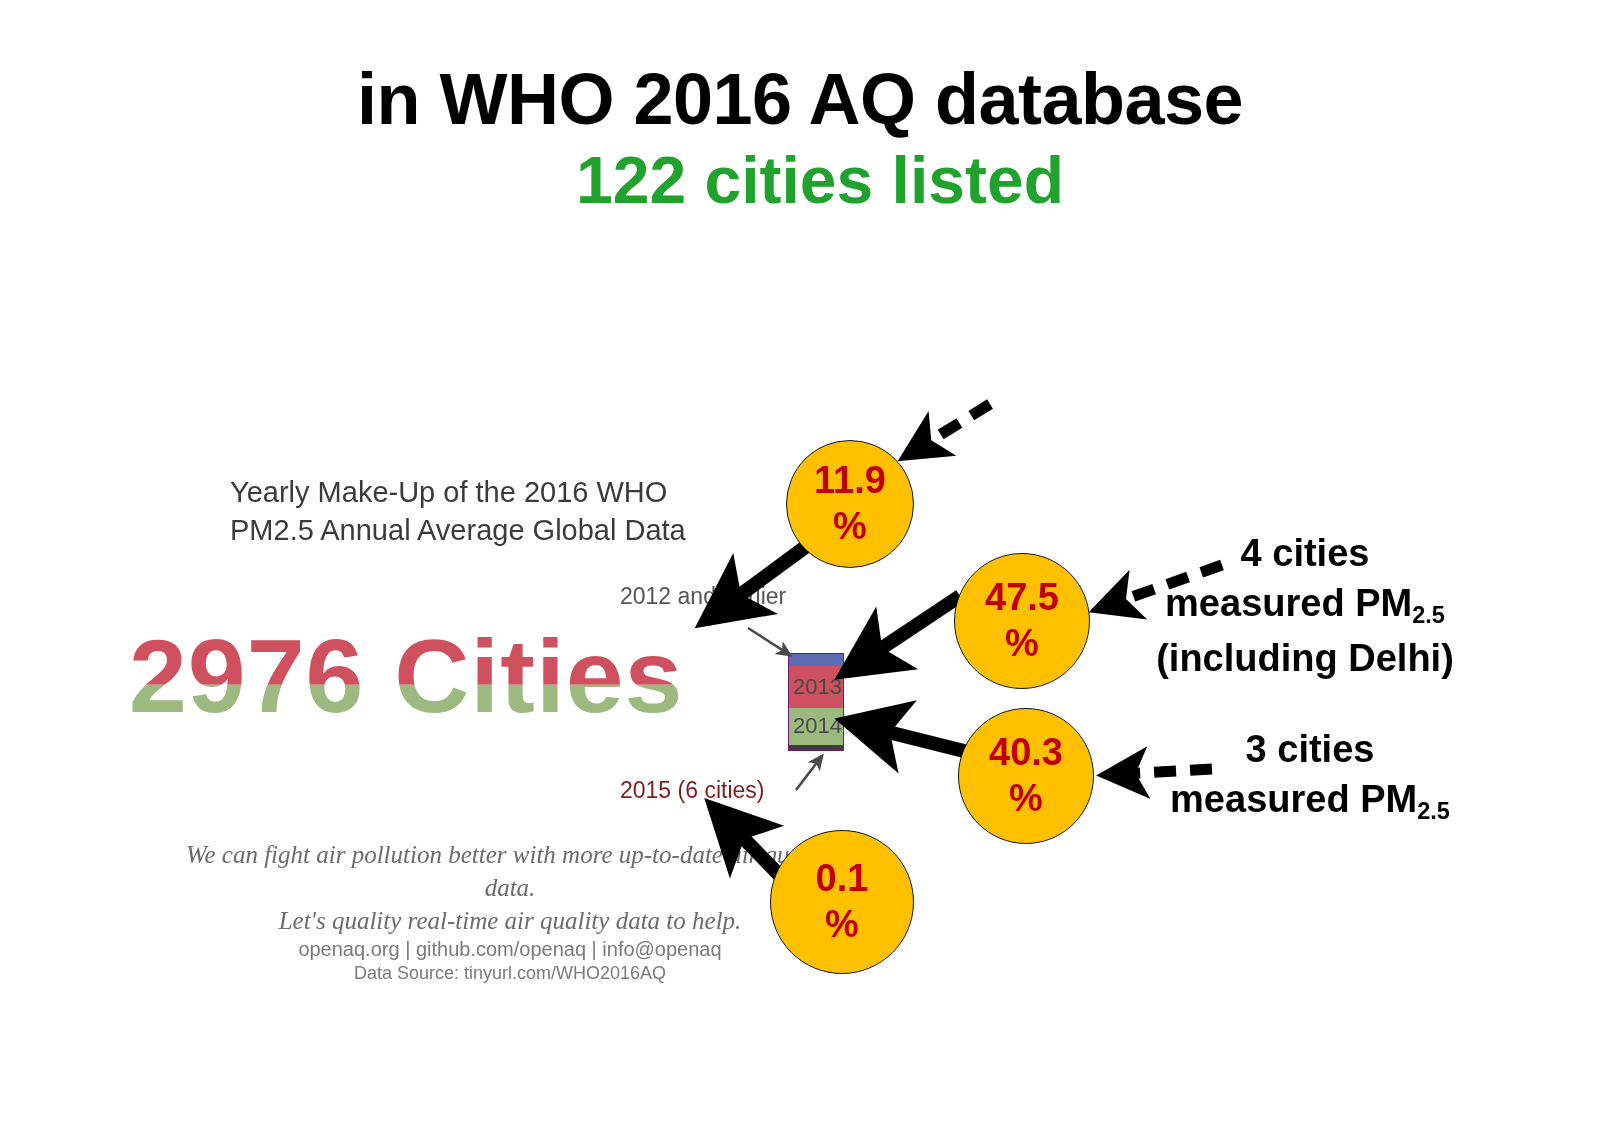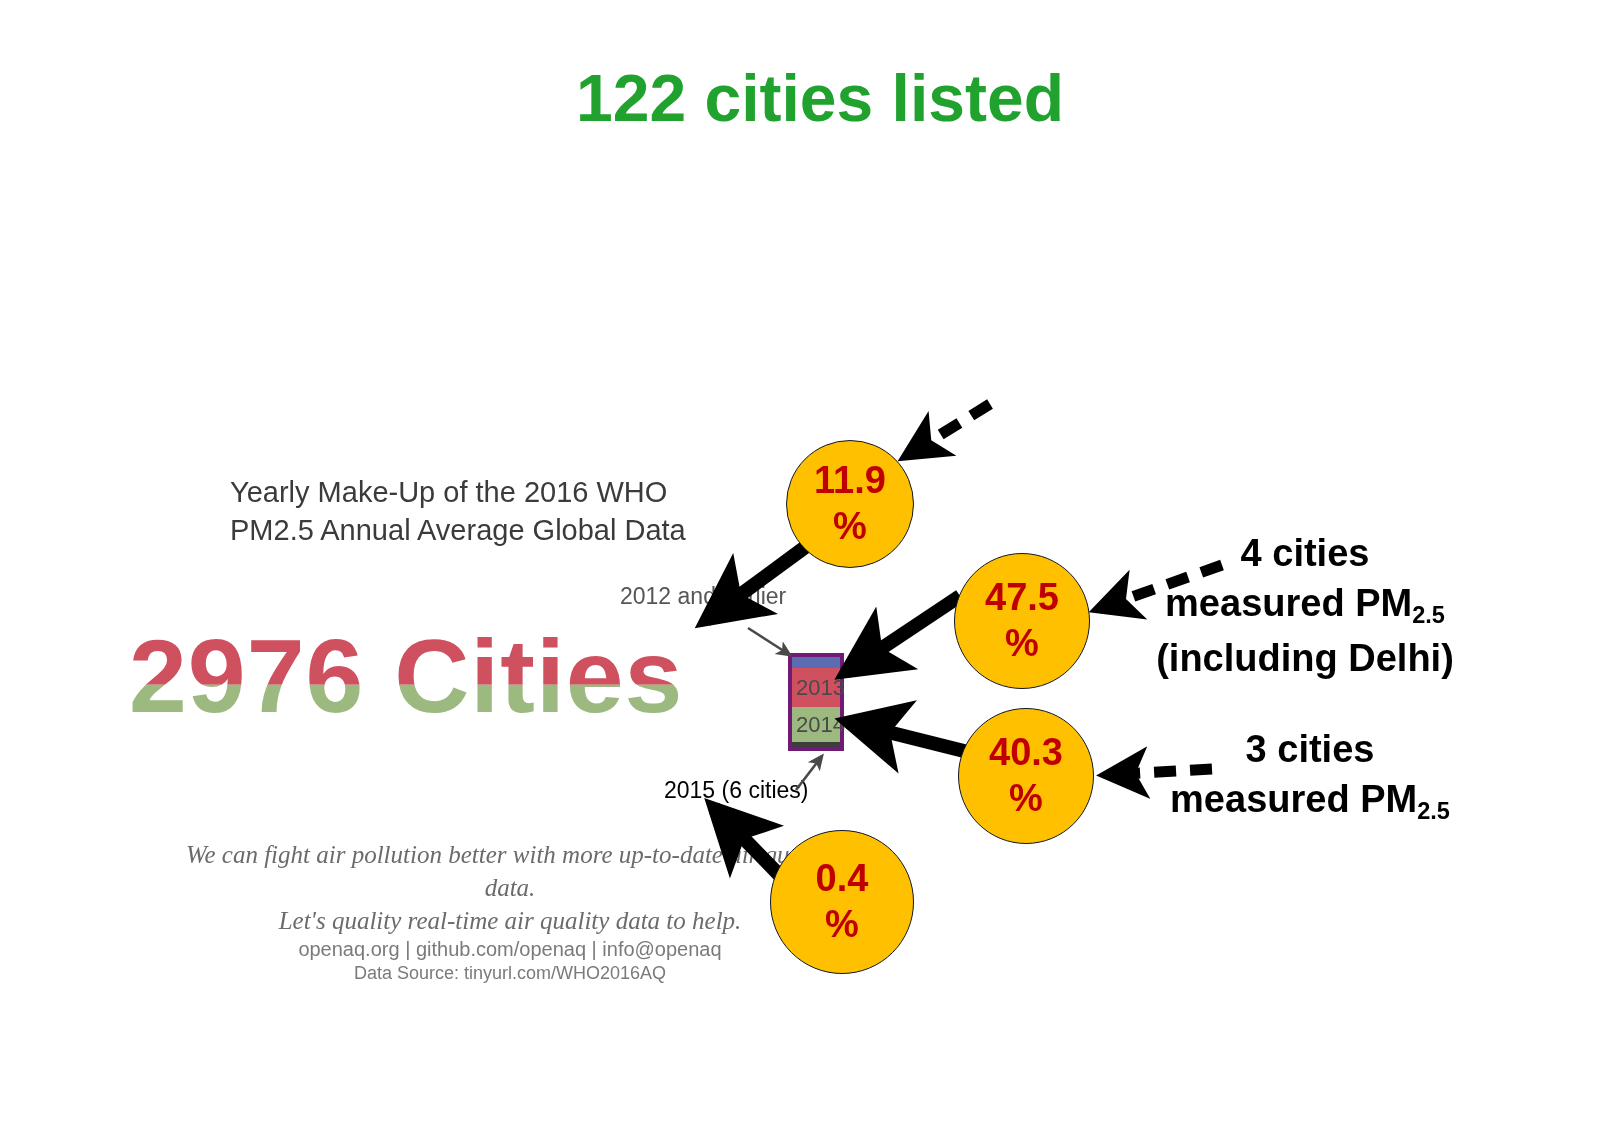--- a/index.html
+++ b/index.html
@@ -100,21 +100,21 @@
   .wm-green  { clip-path: inset(54% 0 3% 0); }
   .wm-dark   { clip-path: inset(97% 0 0 0); }
 
   
   .stackbar {
     position: absolute;
     left: 668px;
     top: 198px;
     width: 56px;
     height: 98px;
-    border: 4px solid #701a75;
+    border: 1px solid #701a75;
     box-sizing: border-box;
   }
   .seg {
     position: relative;
     width: 100%;
     box-sizing: border-box;
   }
   .seg-label {
     position: absolute;
     left: 4px;
@@ -133,23 +133,22 @@
     font-size: 23px;
     color: #555555;
     white-space: nowrap;
   }
   .lbl-2015 {
     position: absolute;
     left: 500px;
     top: 322px;
     font-family: "Liberation Sans", sans-serif;
     font-size: 23px;
-    color: #000000;
-    white-space: nowrap;
-    margin-left: 44px;
+    color: #7f1d1d;
+    white-space: nowrap;
   }
 
   .ig-tagline {
     position: absolute;
     left: 40px;
     top: 383px;
     width: 700px;
     text-align: center;
     font-family: "Liberation Serif", serif;
     font-style: italic;
@@ -225,20 +224,21 @@
     height: 1131px;
     pointer-events: none;
   }
 </style>
 </head>
 <body>
 
 <div id="slide">
 
   <div class="title-block">
+    <div class="title-line">in WHO 2016 AQ database</div>
     <div class="subtitle-line">122 cities listed</div>
   </div>
 
   <div class="infographic">
 
     <div class="ig-heading">
       <div>Yearly Make-Up of the 2016 WHO</div>
       <div>PM2.5 Annual Average Global Data</div>
     </div>
 
@@ -315,21 +315,21 @@
     <span class="val">47.5</span>
     <span class="pct">%</span>
   </div>
 
   <div class="bubble" style="left:958px; top:708px; width:136px; height:136px;">
     <span class="val">40.3</span>
     <span class="pct">%</span>
   </div>
 
   <div class="bubble" style="left:770px; top:830px; width:144px; height:144px;">
-    <span class="val">0.4</span>
+    <span class="val">0.1</span>
     <span class="pct">%</span>
   </div>
 
 
   <div class="note" style="left:1140px; top:528px; width:330px; text-align:center;">
     <div>4 cities</div>
     <div><span>measured PM</span><sub>2.5</sub></div>
     <div>(including Delhi)</div>
   </div>
 

